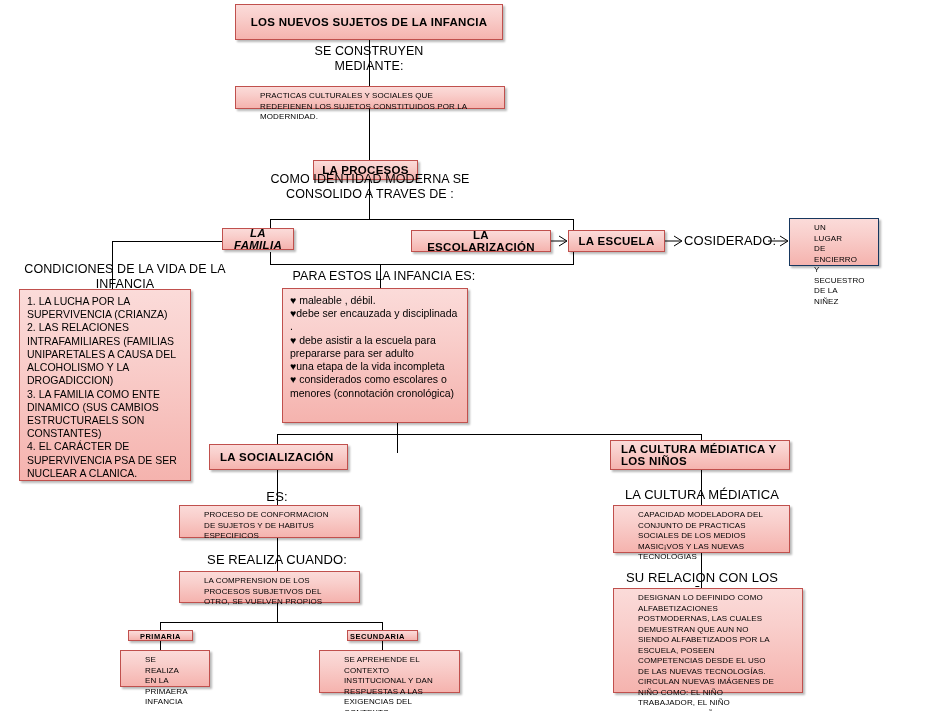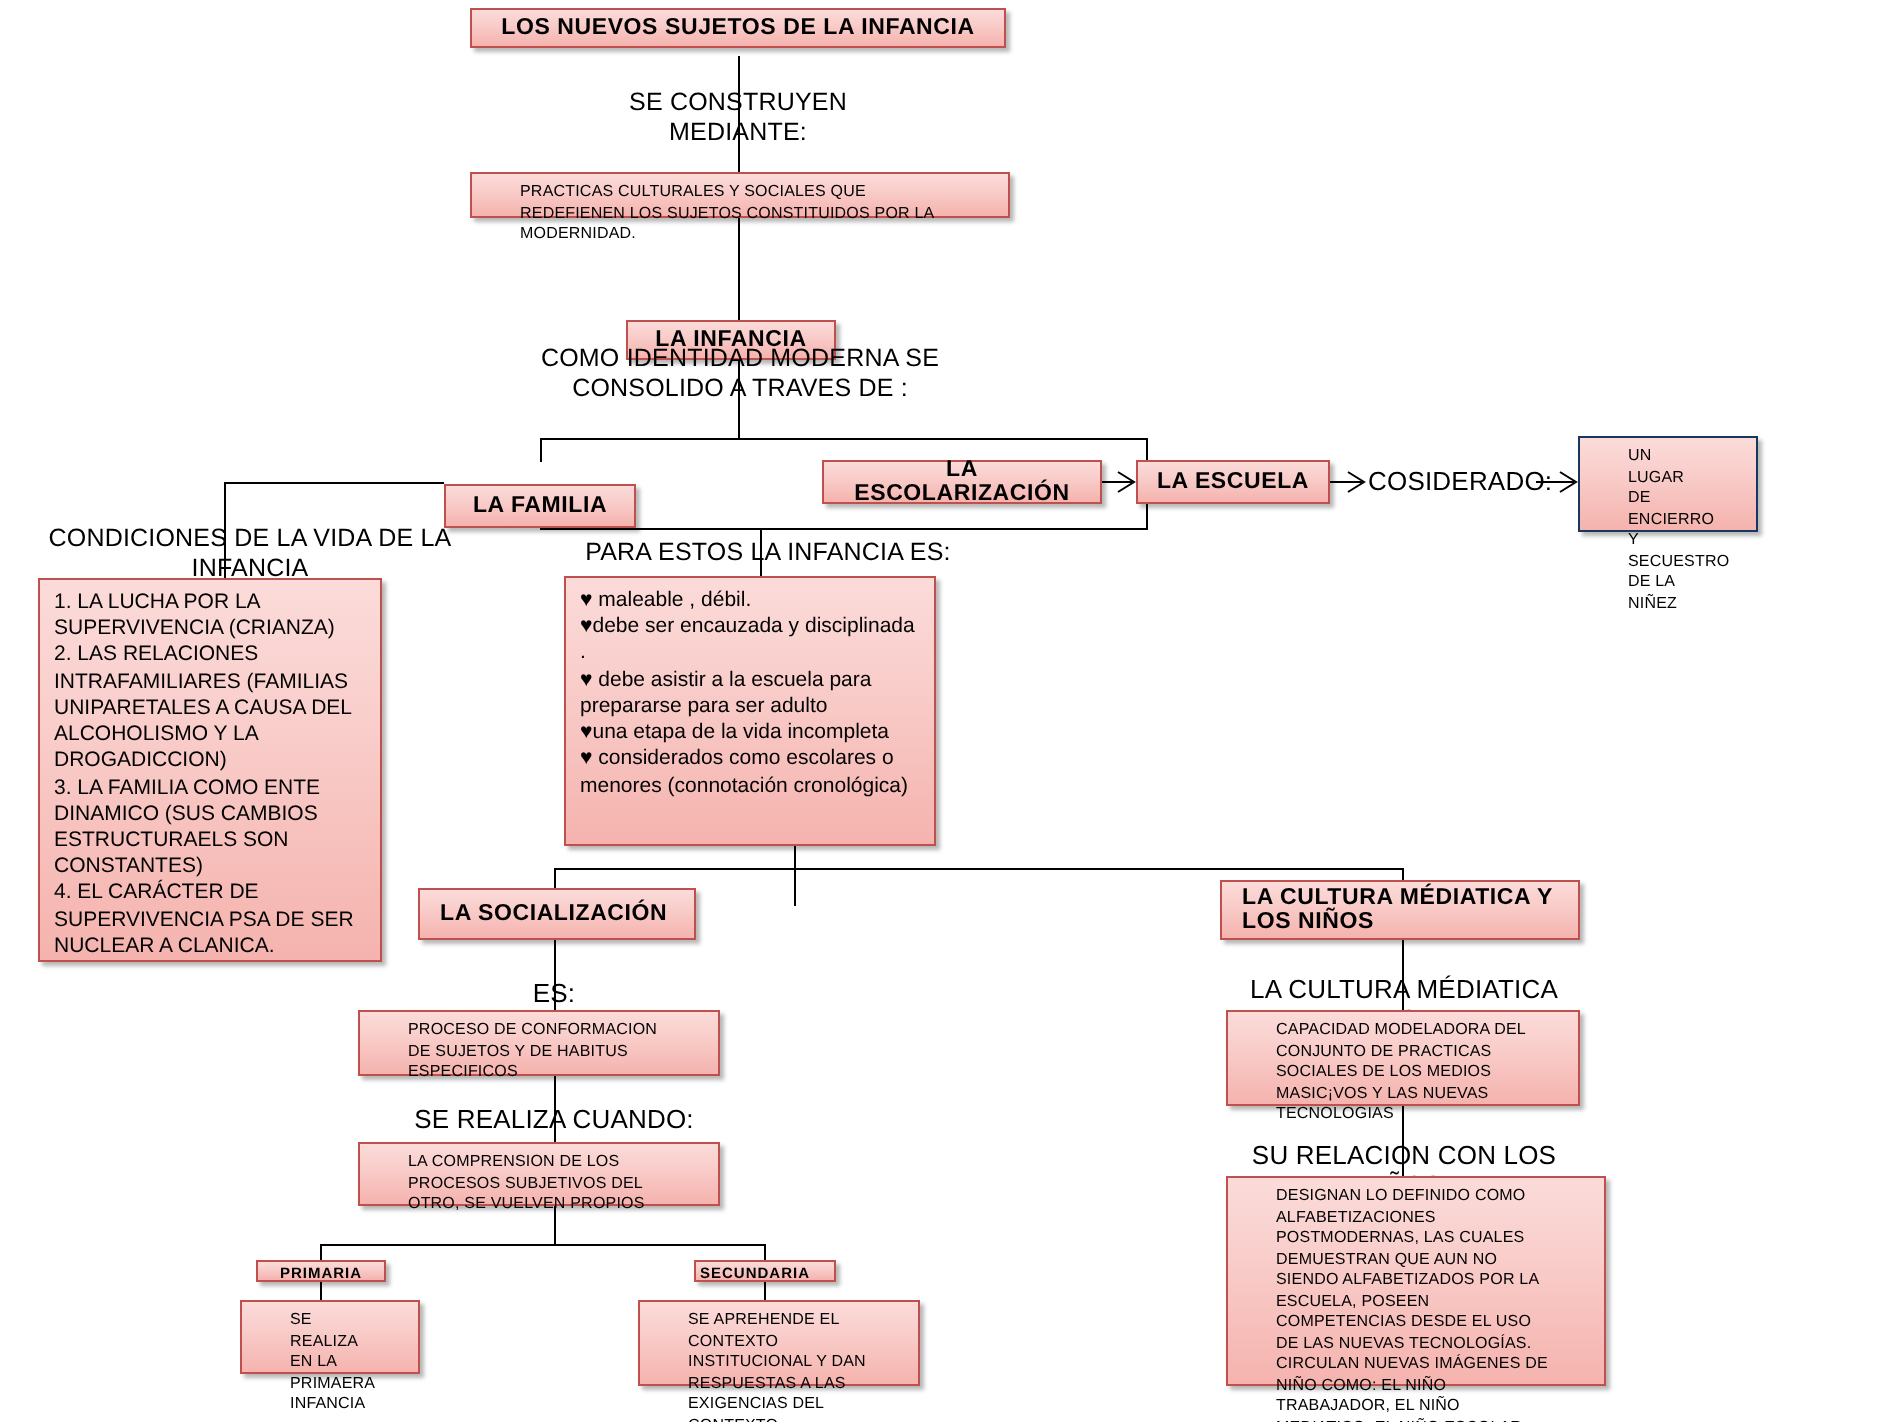--- a/index.html
+++ b/index.html
@@ -130,34 +130,34 @@
   <div class="line vline" style="left:277px; top:603px; height:19px;"></div>
   <div class="line hline" style="left:160px; top:622px; width:222px;"></div>
   <div class="line vline" style="left:160px; top:622px; height:8px;"></div>
   <div class="line vline" style="left:382px; top:622px; height:8px;"></div>
   <div class="line vline" style="left:160px; top:641px; width:1px; height:9px;"></div>
   <div class="line vline" style="left:382px; top:641px; width:1px; height:9px;"></div>
 
   <div class="line vline" style="left:701px; top:470px; height:35px;"></div>
   <div class="line vline" style="left:701px; top:553px; height:35px;"></div>
 
-  <div class="node title" style="left:235px; top:4px; width:268px; height:20px;">LOS NUEVOS SUJETOS DE LA INFANCIA</div>
+  <div class="node title" style="left:235px; top:4px; width:268px; height:36px;">LOS NUEVOS SUJETOS DE LA INFANCIA</div>
 
   <div class="label" style="left:289px; top:44px; width:160px;">SE CONSTRUYEN
 MEDIANTE:</div>
 
   <div class="node body" style="left:235px; top:86px; width:270px; height:23px;">PRACTICAS CULTURALES Y SOCIALES QUE REDEFIENEN LOS SUJETOS CONSTITUIDOS POR LA MODERNIDAD.</div>
 
 
-  <div class="node title" style="left:313px; top:160px; width:105px; height:20px;">LA INFANCIA</div>
+  <div class="node title" style="left:313px; top:160px; width:105px; height:20px;">LA PROCESOS</div>
 
   <div class="label" style="left:259px; top:172px; width:222px;">COMO IDENTIDAD MODERNA SE
 CONSOLIDO A TRAVES DE :</div>
 
-  <div class="node title" style="left:222px; top:242px; width:96px; height:22px;">LA FAMILIA</div>
+  <div class="node title" style="left:222px; top:228px; width:72px; height:22px;font-style:italic;">LA FAMILIA</div>
 
   <div class="node title" style="left:411px; top:230px; width:140px; height:22px;">LA ESCOLARIZACIÓN</div>
 
   <div class="node title" style="left:568px; top:230px; width:97px; height:22px;">LA ESCUELA</div>
 
   <div class="label lg" style="left:684px; top:233px; width:86px;">COSIDERADO:</div>
 
   <div class="node body navy" style="left:789px; top:218px; width:90px; height:48px;">UN LUGAR DE ENCIERRO Y SECUESTRO DE LA NIÑEZ</div>
 
   <div class="label" style="left:8px; top:262px; width:234px;">CONDICIONES DE LA VIDA DE LA INFANCIA</div>

